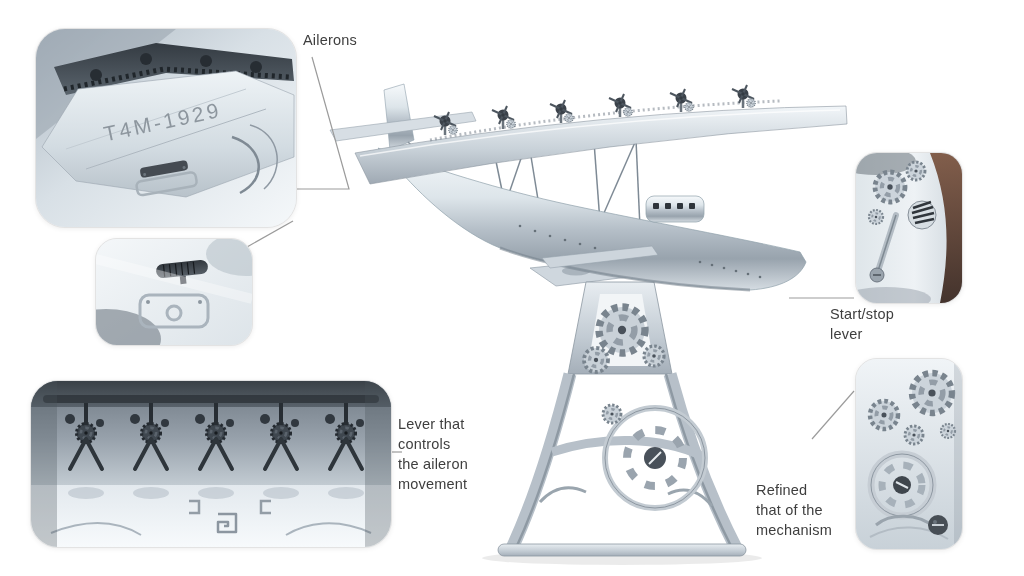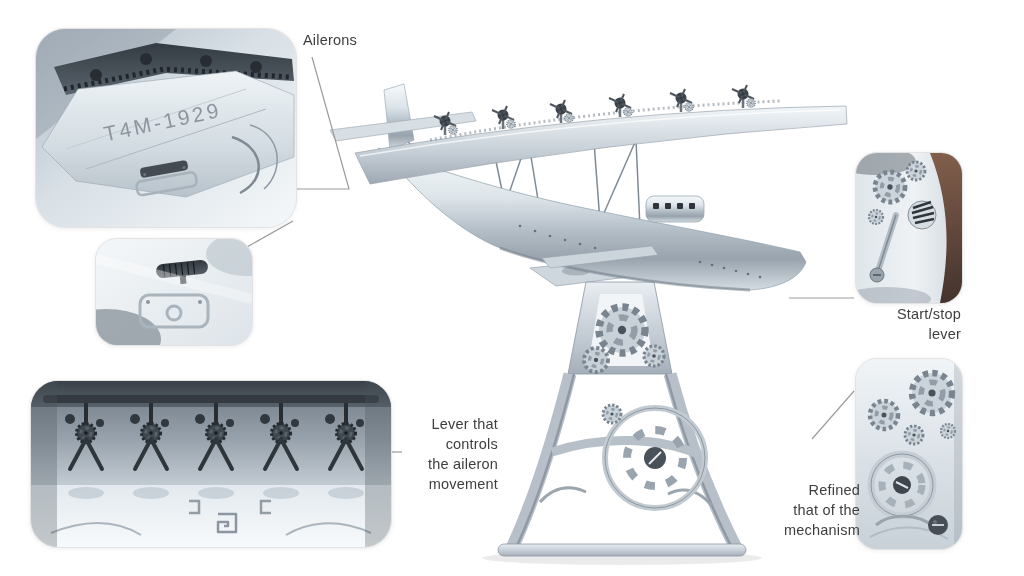--- a/index.html
+++ b/index.html
@@ -11,23 +11,22 @@
   .callout{
     position:absolute;overflow:hidden;z-index:2;
     border:1px solid #e3e3e3;background:#eef1f4;
     box-shadow:0 1px 5px rgba(0,0,0,.07);
   }
   .callout svg{display:block;width:100%;height:100%}
   .label{
     position:absolute;z-index:3;color:#3e3e3e;
     font-size:14.5px;line-height:1.38;letter-spacing:.2px;
     white-space:pre-line;
-    text-align:right;
   }
-  .label.center{text-align:right}
+  .label.center{text-align:left}
 </style>
 </head>
 <body>
 
 <svg id="scene-svg" width="1024" height="576" viewBox="0 0 1024 576">
   <defs>
     <linearGradient id="gBody" x1="0" y1="0" x2="0" y2="1">
       <stop offset="0%" stop-color="#f6f9fb"></stop>
         <stop offset="35%" stop-color="#dde5ea"></stop>
       <stop offset="58%" stop-color="#b4bec7"></stop>
@@ -455,18 +454,18 @@
   </svg>
 </div>
 
 <div class="label" style="left:303px;top:30px">Ailerons</div>
 
 <div class="label center" style="left:398px;top:414px;width:100px">Lever that
 controls
 the aileron
 movement</div>
 
-<div class="label" style="left:866px;top:304px;width:95px">Start/stop
+<div class="label" style="left:830px;top:304px;width:95px">Start/stop
 lever</div>
 
 <div class="label center" style="left:756px;top:480px;width:104px">Refined
 that of the
 mechanism</div>
 
 </body></html>

